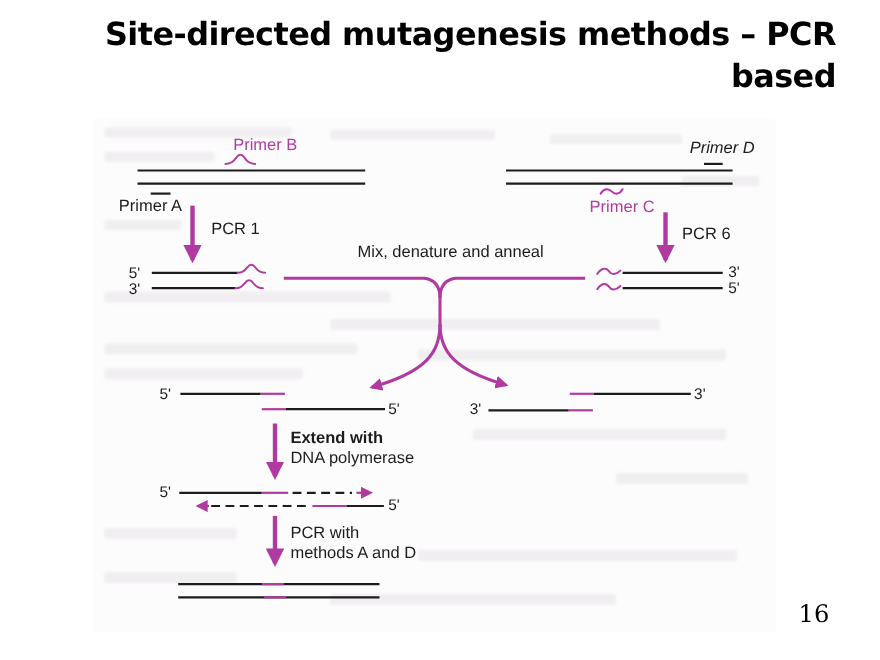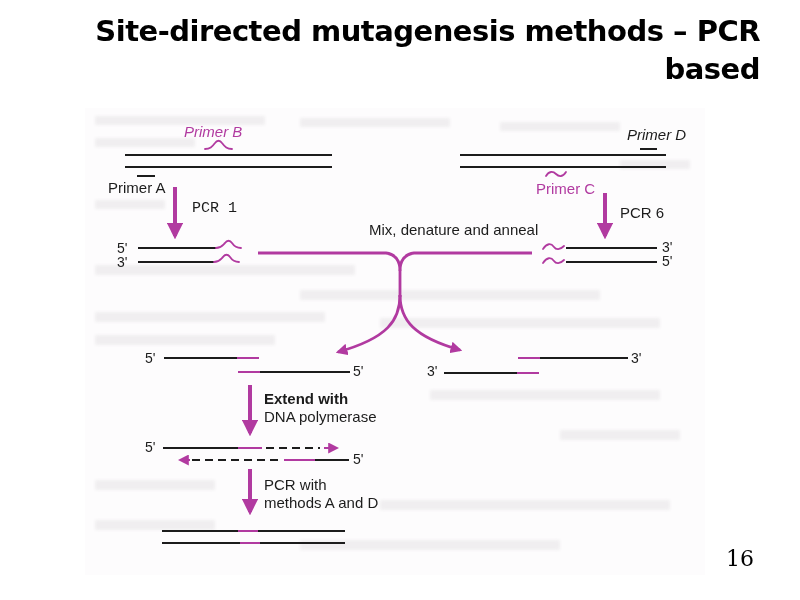--- a/index.html
+++ b/index.html
@@ -115,27 +115,27 @@
     <line class="bk" x1="315" y1="460" x2="349" y2="460"></line>
 
     <line class="mg4" x1="250" y1="469" x2="250" y2="512" marker-end="url(#ah)"></line>
 
     <line class="bk" x1="162" y1="531" x2="345" y2="531"></line>
     <line class="mg2" x1="238" y1="531" x2="258" y2="531"></line>
     <line class="bk" x1="162" y1="543" x2="345" y2="543"></line>
     <line class="mg2" x1="240" y1="543" x2="260" y2="543"></line>
   </svg>
 
-  <div class="lbl txt-mg" style="left:184px;top:123px;font-style:italic;">Primer B</div>
+  <div class="lbl txt-mg" style="left:212px;top:123px;">Primer B</div>
   <div class="lbl" style="left:108px;top:179px;">Primer A</div>
-  <div class="lbl" style="left:192px;top:200px;font-family:Liberation Mono, monospace;">PCR 1</div>
+  <div class="lbl" style="left:192px;top:200px;">PCR 1</div>
   <div class="lbl" style="left:627px;top:126px;font-style:italic;">Primer D</div>
   <div class="lbl txt-mg" style="left:536px;top:180px;">Primer C</div>
   <div class="lbl" style="left:620px;top:204px;">PCR 6</div>
-  <div class="lbl" style="left:325px;top:221px;margin-left:44px;">Mix, denature and anneal</div>
+  <div class="lbl" style="left:325px;top:221px;">Mix, denature and anneal</div>
   <div class="lbl" style="left:264px;top:390px;font-weight:bold;">Extend with</div>
   <div class="lbl" style="left:264px;top:408px;">DNA polymerase</div>
   <div class="lbl" style="left:264px;top:476px;">PCR with</div>
   <div class="lbl" style="left:264px;top:494px;">methods A and D</div>
 
   <div class="prime" style="left:117px;top:240px;">5'</div>
   <div class="prime" style="left:117px;top:254px;">3'</div>
   <div class="prime" style="left:662px;top:239px;">3'</div>
   <div class="prime" style="left:662px;top:253px;">5'</div>
   <div class="prime" style="left:145px;top:350px;">5'</div>

